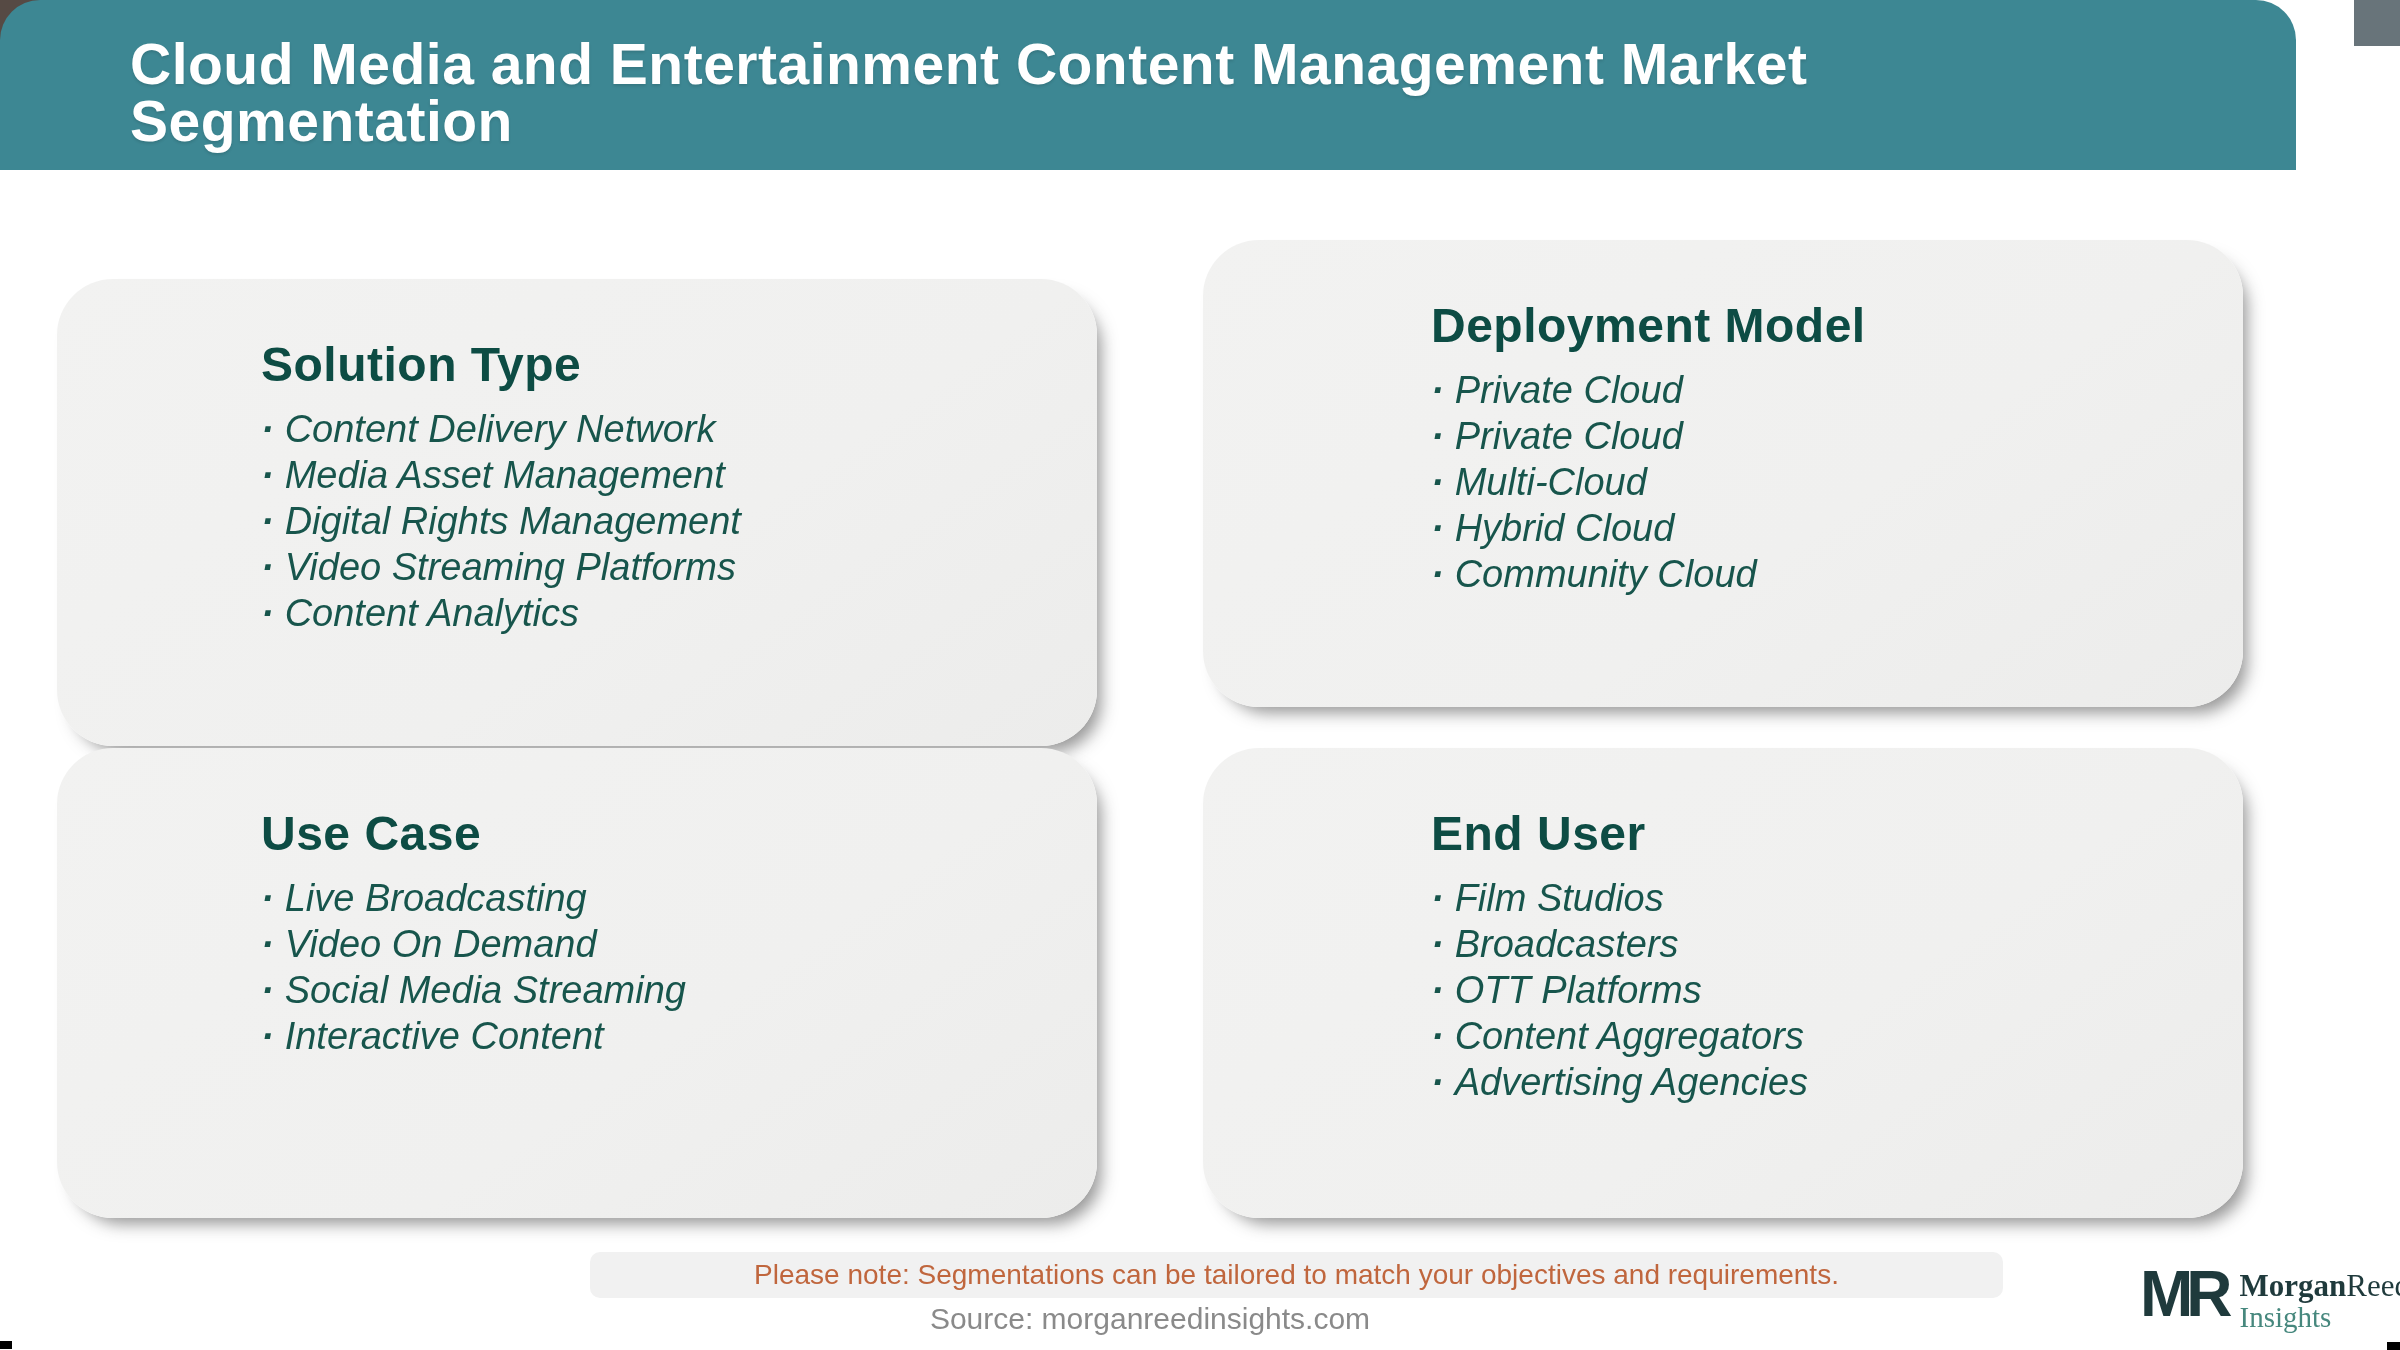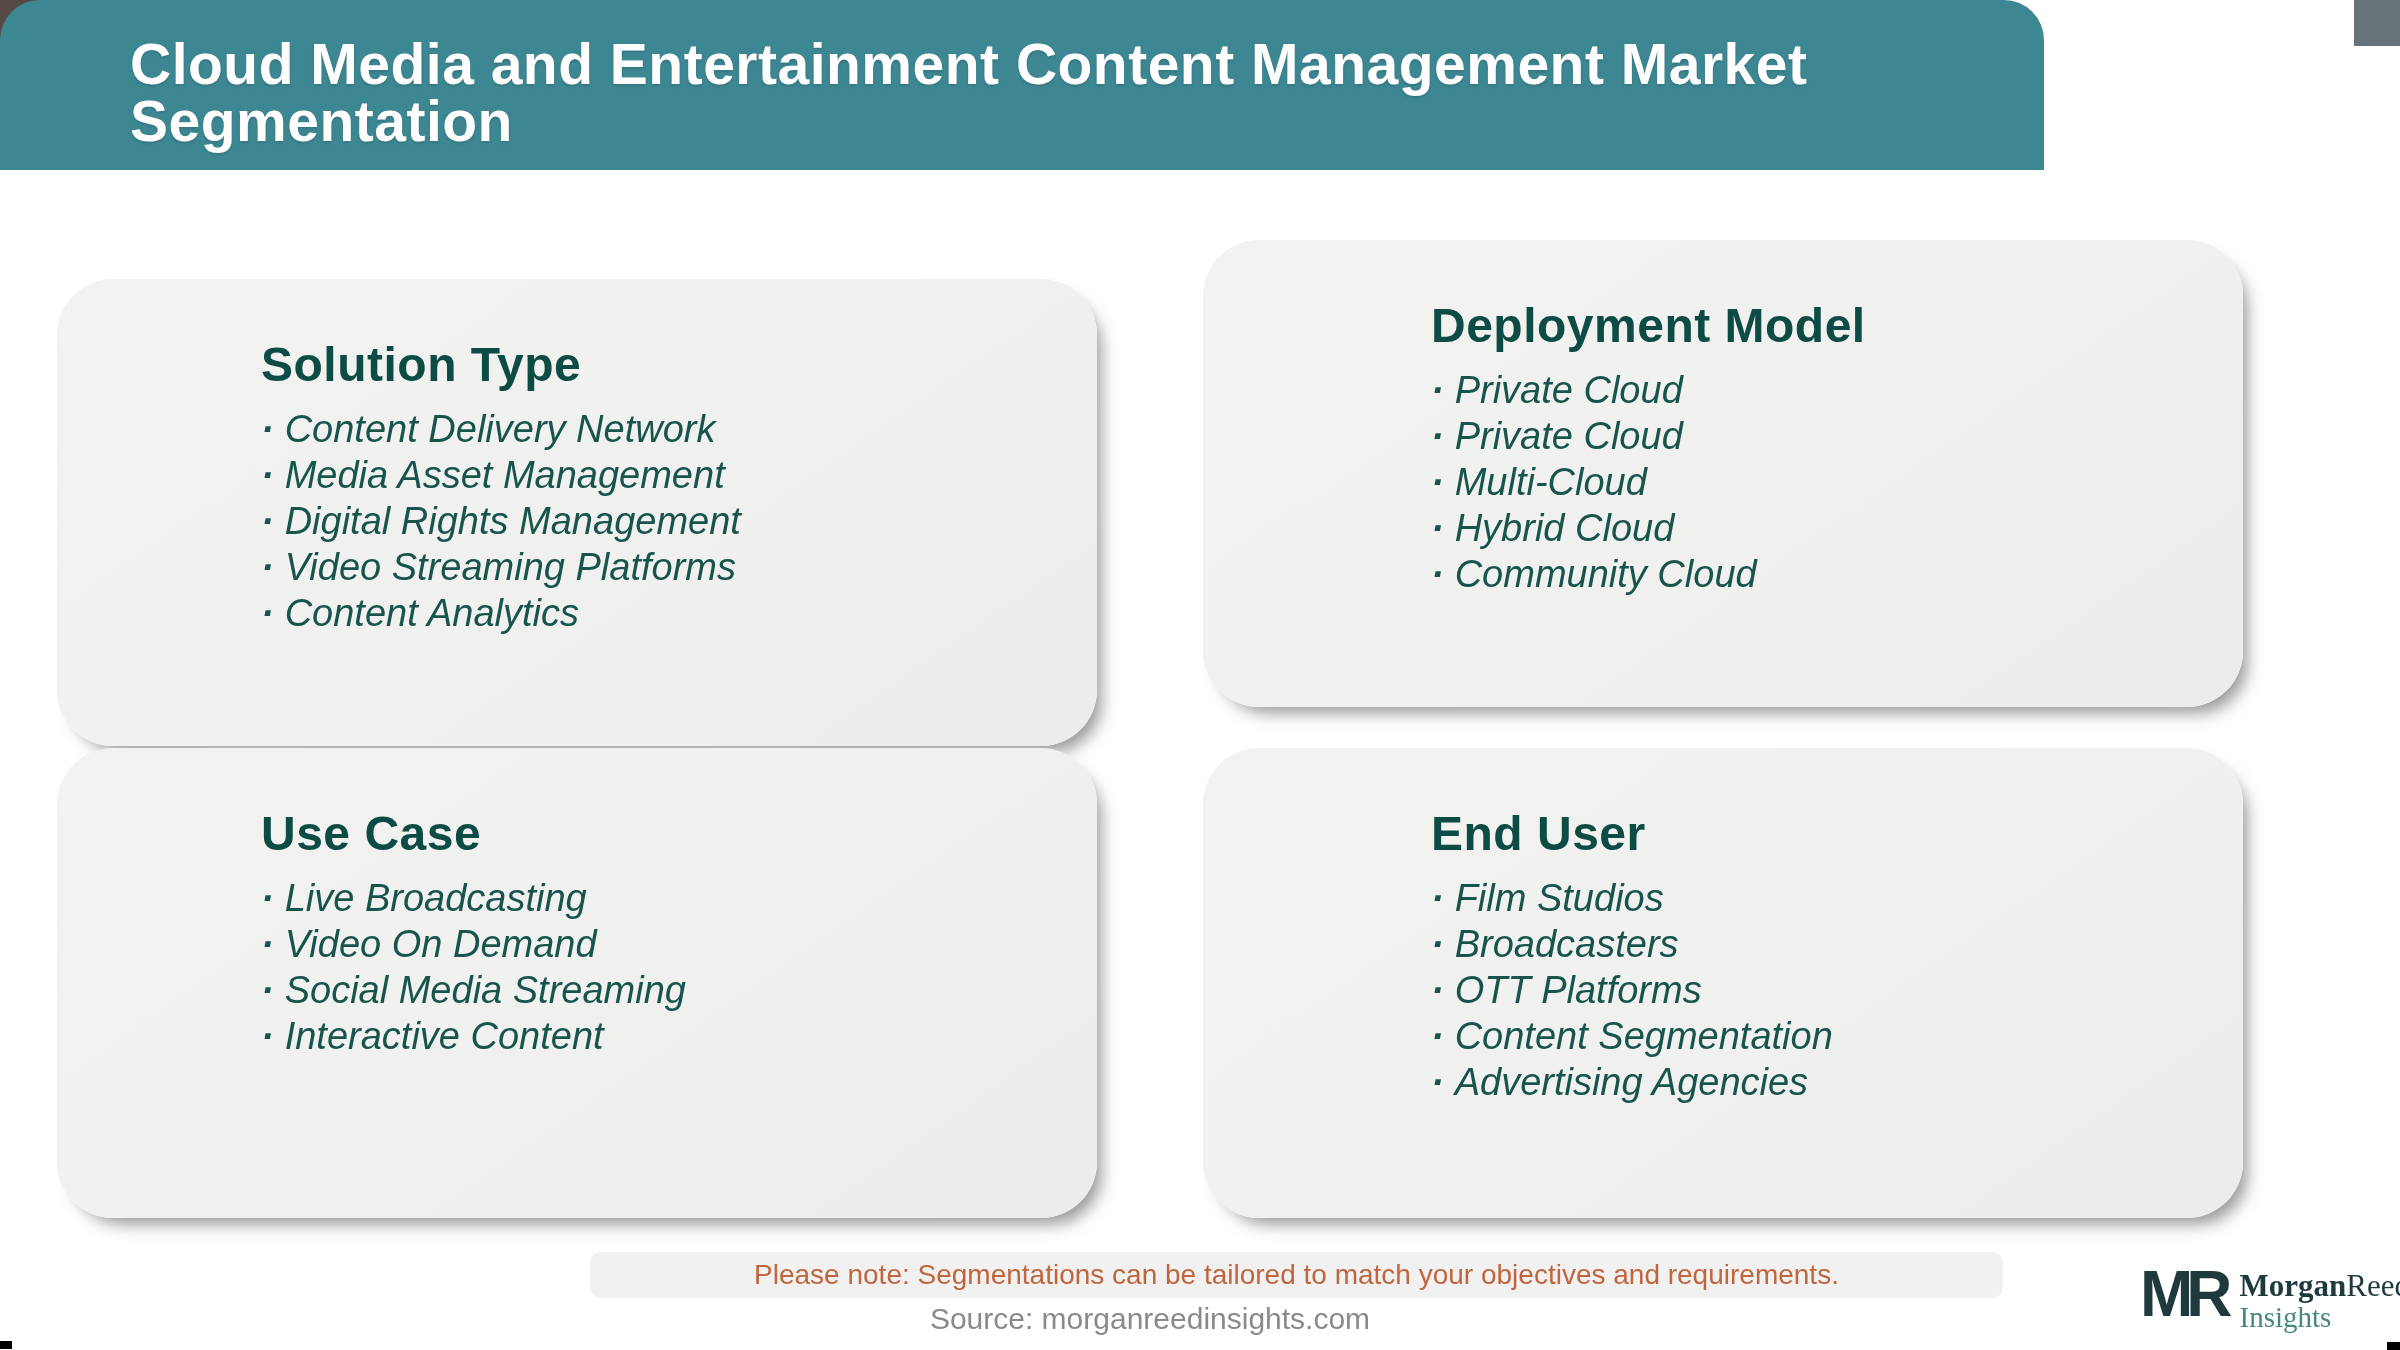--- a/index.html
+++ b/index.html
@@ -11,21 +11,21 @@
   *{margin:0;padding:0;box-sizing:border-box;}
   html,body{background:#ffffff;}
   .canvas{
     position:relative;width:2400px;height:1350px;background:#ffffff;
     overflow:hidden;font-family:"Liberation Sans",sans-serif;
   }
   .corner-backdrop{position:absolute;top:0;width:46px;height:46px;}
   .corner-backdrop.left{left:0;background:var(--corner-left);}
   .corner-backdrop.right{right:0;background:var(--corner-right);}
   .header{
-    position:absolute;left:0;top:0;width:2044px;height:170px;
+    position:absolute;left:0;top:0;width:2296px;height:170px;
     background:var(--teal);border-radius:40px 40px 0 0;
   }
   .header-title{
     position:absolute;left:130px;top:36px;color:#ffffff;
     font-size:57px;font-weight:bold;line-height:57px;letter-spacing:.5px;
     text-shadow:0 2px 3px rgba(0,0,0,0.12);
   }
   .header-title span{display:block;}
   .card{
     position:absolute;width:1040px;height:467px;border-radius:56px;
@@ -120,21 +120,21 @@
       </div>
   </div>
 
   <div class="card row2 col2" id="card-end-user">
     <div class="card-title">End User</div>
     <div class="card-items">
 
     <div class="item">Film Studios</div>
         <div class="item">Broadcasters</div>
         <div class="item">OTT Platforms</div>
-        <div class="item">Content Segmentation</div>
+        <div class="item">Content Aggregators</div>
         <div class="item">Advertising Agencies</div>
       </div>
   </div>
 
   <div class="note-strip">Please note: Segmentations can be tailored to match your objectives and requirements.</div>
   <div class="source-line">Source: morganreedinsights.com</div>
 
   <div class="logo">
     <div class="logo-mark">MR</div>
     <div class="logo-text">

